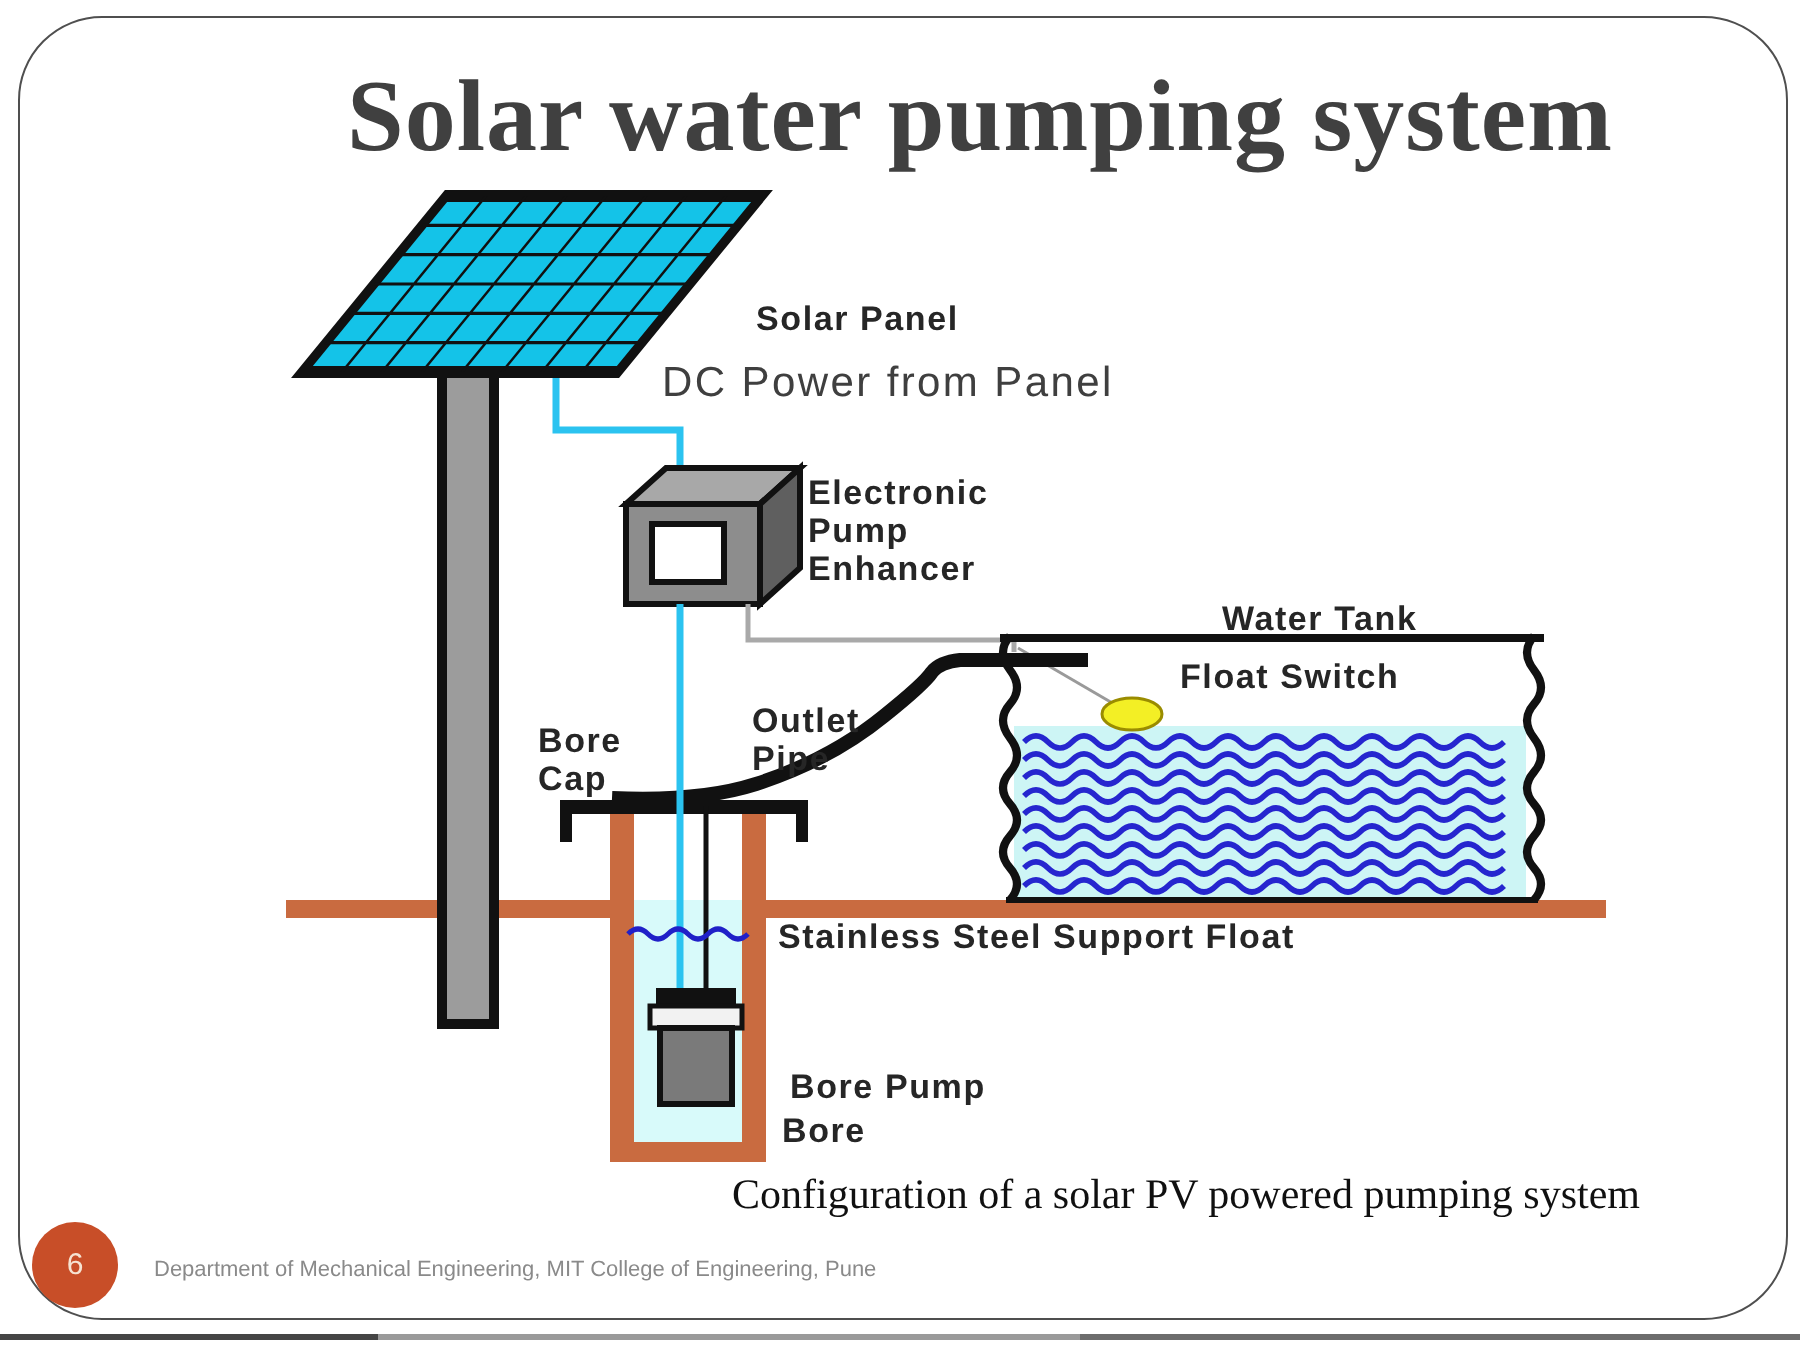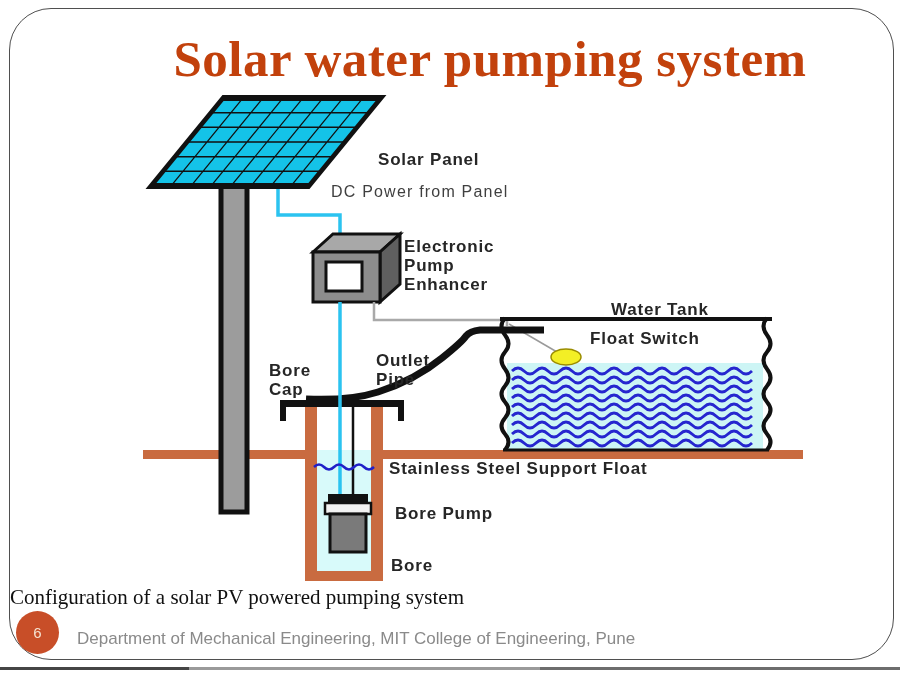--- a/index.html
+++ b/index.html
@@ -11,38 +11,38 @@
     position:absolute;left:9px;top:8px;width:883px;height:650px;
     border:1.5px solid #4f4f4f;border-radius:42px;background:transparent;
   }
   .bottom-line{
     position:absolute;left:0;top:667px;width:900px;height:3px;
     background:linear-gradient(90deg,#454545 0 21%,#9a9a9a 21% 60%,#6d6d6d 60% 100%);
   }
   .title{
     position:absolute;left:80px;top:30px;width:820px;margin:0;
     text-align:center;font-family:"Liberation Serif",serif;font-weight:bold;
-    font-size:51px;color:#c2410c;letter-spacing:0.5px;
+    font-size:51px;color:#404040;letter-spacing:0.5px;
   }
   .caption{
-    position:absolute;left:10px;top:585px;width:810px;text-align:left;
+    position:absolute;left:10px;top:585px;width:810px;text-align:right;
     font-family:"Liberation Serif",serif;font-size:21px;color:#101010;
   }
   .page-circle{
     position:absolute;left:16px;top:611px;width:43px;height:43px;border-radius:50%;
     background:#c84e28;color:#f6e3d2;font-size:15px;line-height:43px;text-align:center;
   }
   .footer-text{
-    position:absolute;left:77px;top:629px;font-size:17px;color:#8a8a8a;
+    position:absolute;left:77px;top:629px;font-size:11px;color:#8a8a8a;
   }
   .dlabel{
     position:absolute;font-weight:bold;font-size:17px;color:#262626;
     letter-spacing:0.8px;line-height:19px;white-space:pre-line;
   }
-  .dlabel.light{font-weight:normal;font-size:16px;color:#3f3f3f;letter-spacing:1.2px;}
+  .dlabel.light{font-weight:normal;font-size:21px;color:#3f3f3f;letter-spacing:1.2px;}
   .dlabel.center{text-align:left;}
   svg{position:absolute;left:0;top:0;}
 </style>
 </head>
 <body>
 
 <div>
 
   <div class="slide-border"></div>
 
@@ -133,21 +133,21 @@
   <div class="dlabel center" style="left:404px;top:237px;width:124px;">Electronic
 Pump
 Enhancer</div>
   <div class="dlabel" style="left:611px;top:300px;text-align:right;">Water Tank</div>
   <div class="dlabel" style="left:590px;top:329px;">Float Switch</div>
   <div class="dlabel center" style="left:269px;top:361px;width:64px;">Bore
 Cap</div>
   <div class="dlabel center" style="left:376px;top:351px;width:86px;">Outlet
 Pipe</div>
   <div class="dlabel" style="left:389px;top:459px;">Stainless Steel Support Float</div>
-  <div class="dlabel" style="left:395px;top:504px;">Bore Pump</div>
+  <div class="dlabel" style="left:395px;top:534px;">Bore Pump</div>
   <div class="dlabel" style="left:391px;top:556px;">Bore</div>
 
   <div class="caption">Configuration of a solar PV powered pumping system</div>
 
   <div class="page-circle">
     <span>6</span>
   </div>
   <div class="footer-text">Department of Mechanical Engineering, MIT College of Engineering, Pune</div>
 
   <div class="bottom-line"></div>

